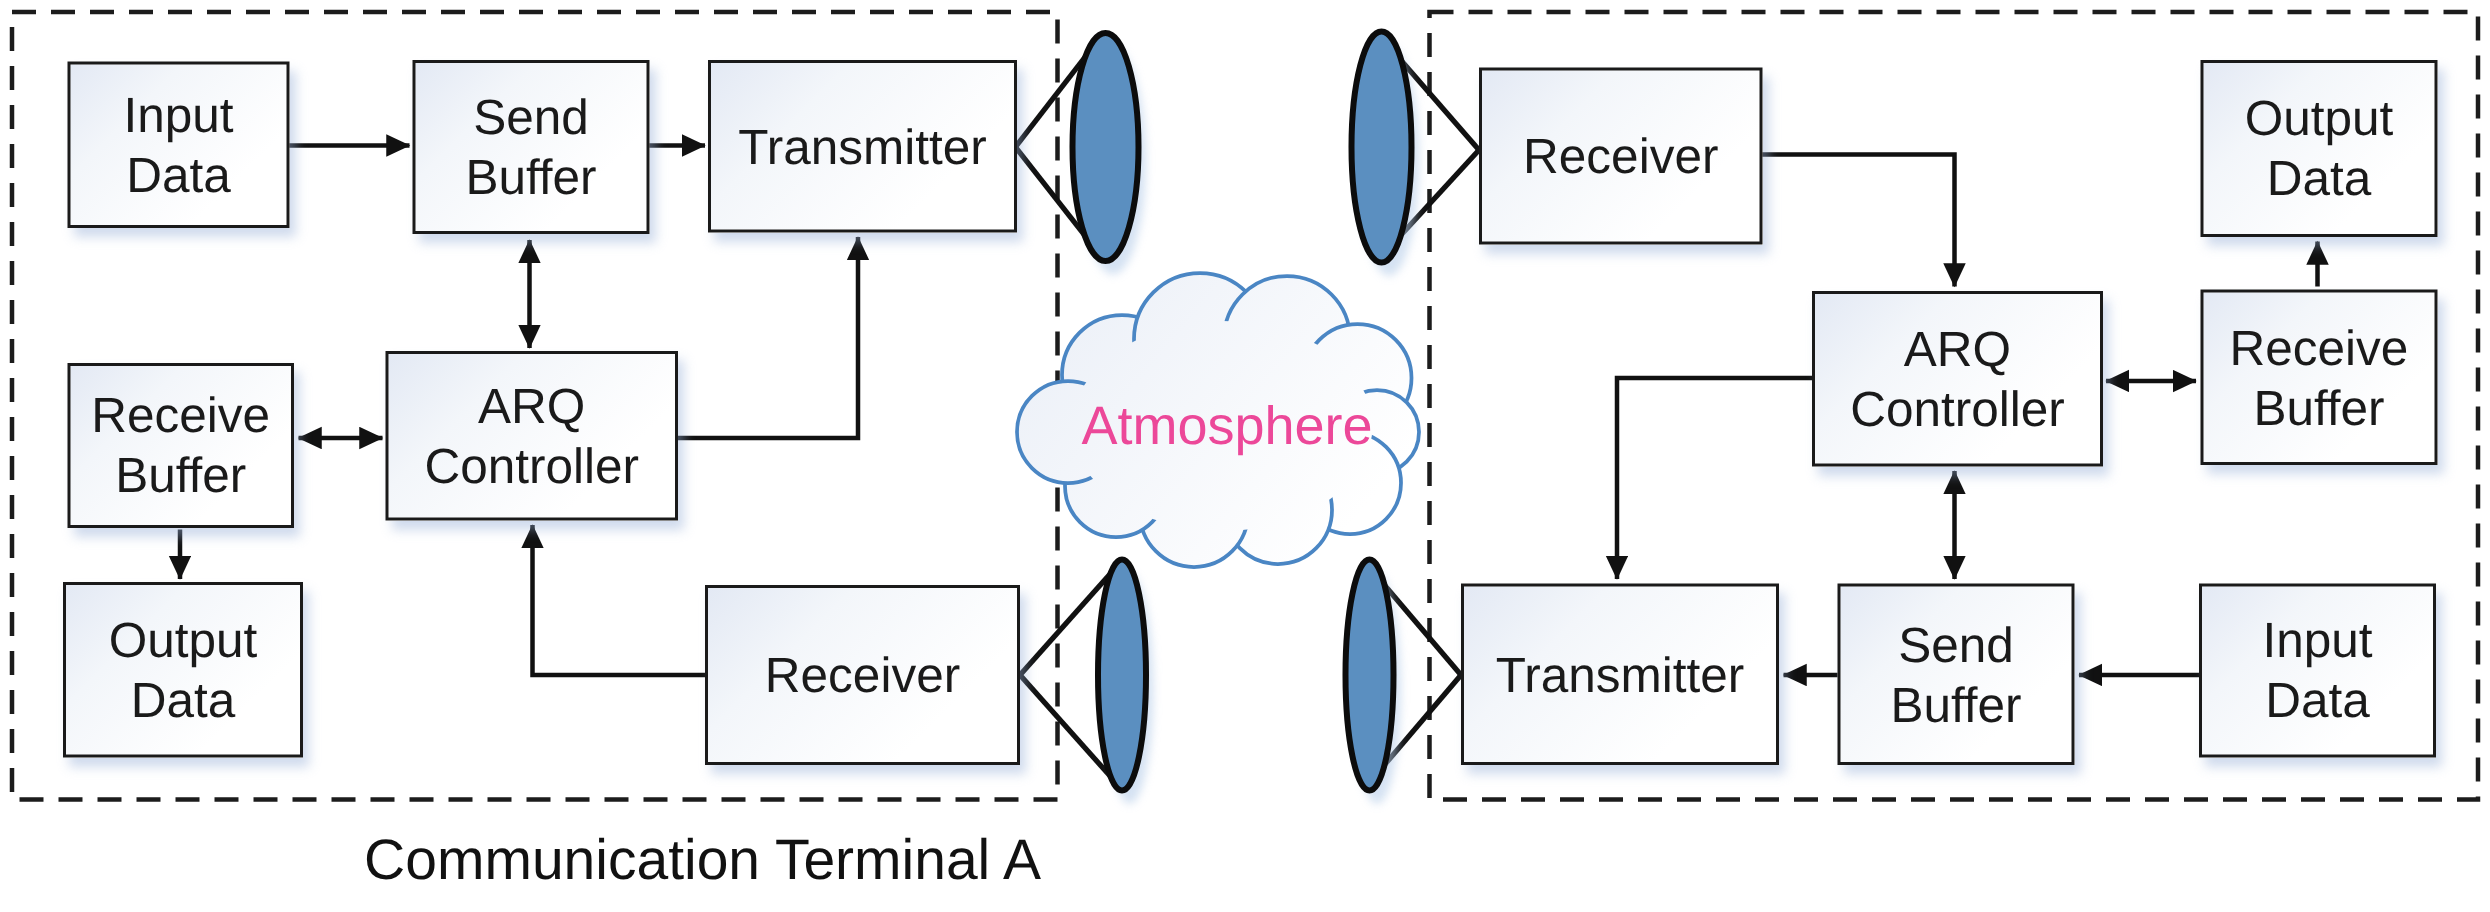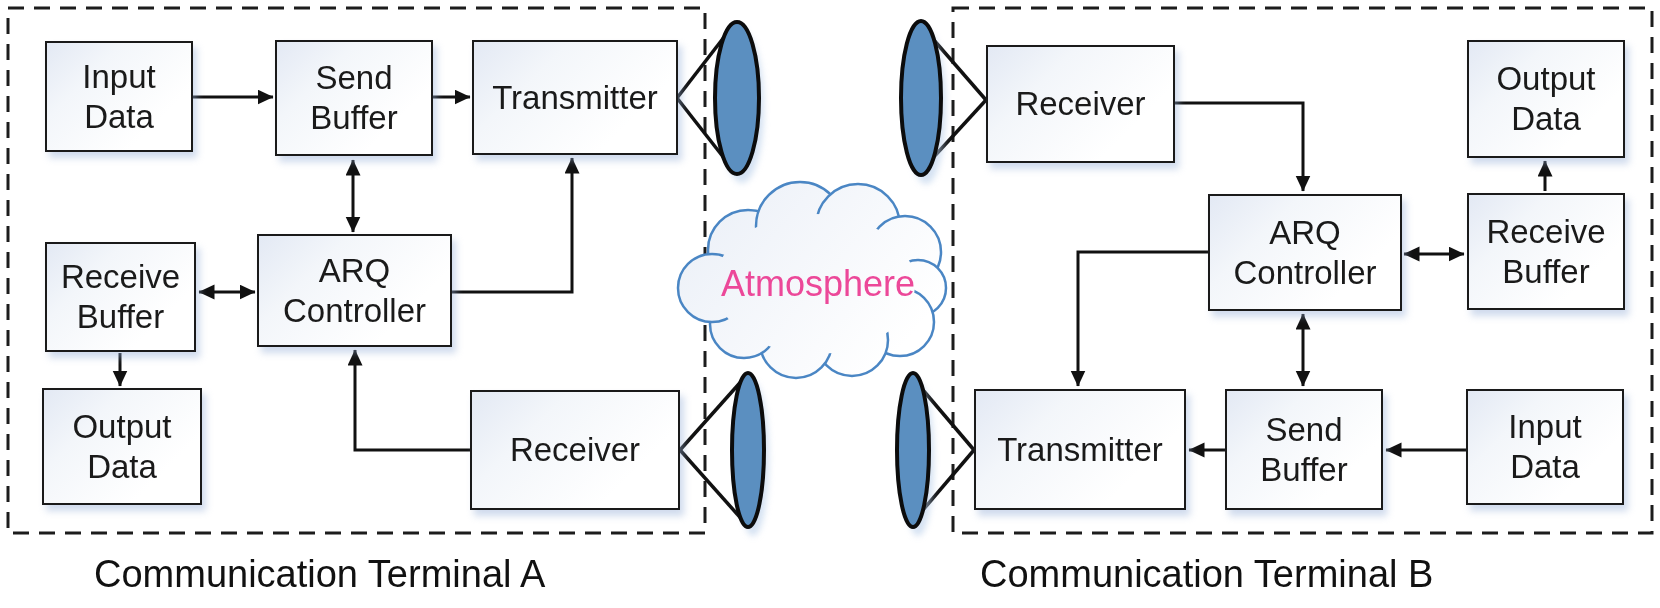--- a/index.html
+++ b/index.html
@@ -17,21 +17,21 @@
   .beam{fill:none;stroke:var(--line-color);stroke-width:3.5;}
   .lens{fill:var(--lens-fill);stroke:var(--lens-stroke);stroke-width:4;}
   .lens-shadow{fill:var(--shadow-color);opacity:.55;}
   .cloud-bump{fill:url(#cloudgrad);stroke:var(--cloud-stroke);stroke-width:2.5;}
   .cloud-cover{fill:url(#cloudgrad);}
   .box{position:absolute;box-sizing:border-box;border:2.5px solid var(--box-border);
        background:linear-gradient(135deg,var(--box-grad-a) 0%,#f3f6fa 30%,var(--box-grad-b) 75%);
        box-shadow:4px 6px 7px rgba(150,175,215,.45);
        display:flex;align-items:center;justify-content:center;text-align:center;
        font-size:33px;line-height:1.2;color:var(--text-color);padding:0 8px;}
-  .caption{position:absolute;width:600px;text-align:left;font-size:38px;color:#111;}
+  .caption{position:absolute;width:600px;text-align:right;font-size:38px;color:#111;}
   .cloud-label{position:absolute;left:668px;top:263px;width:300px;text-align:center;
        font-size:36px;color:#ec4899;}
 </style>
 </head>
 <body>
 
 <div class="canvas">
 
   <svg class="layer" viewBox="0 0 1660 608">
     <defs>
@@ -146,15 +146,14 @@
   </div>
   <div class="box" style="left:1225px;top:389px;width:158px;height:121px">
     <span>Send Buffer</span>
   </div>
   <div class="box" style="left:1466px;top:389px;width:158px;height:116px">
     <span>Input Data</span>
   </div>
 
   <div class="cloud-label">Atmosphere</div>
   <div class="caption" style="left:94px;top:553px">Communication Terminal A</div>
-  <div class="caption" style="left:980px;top:553px">Communication Terminal B</div>
 
 </div>
 
 </body></html>

